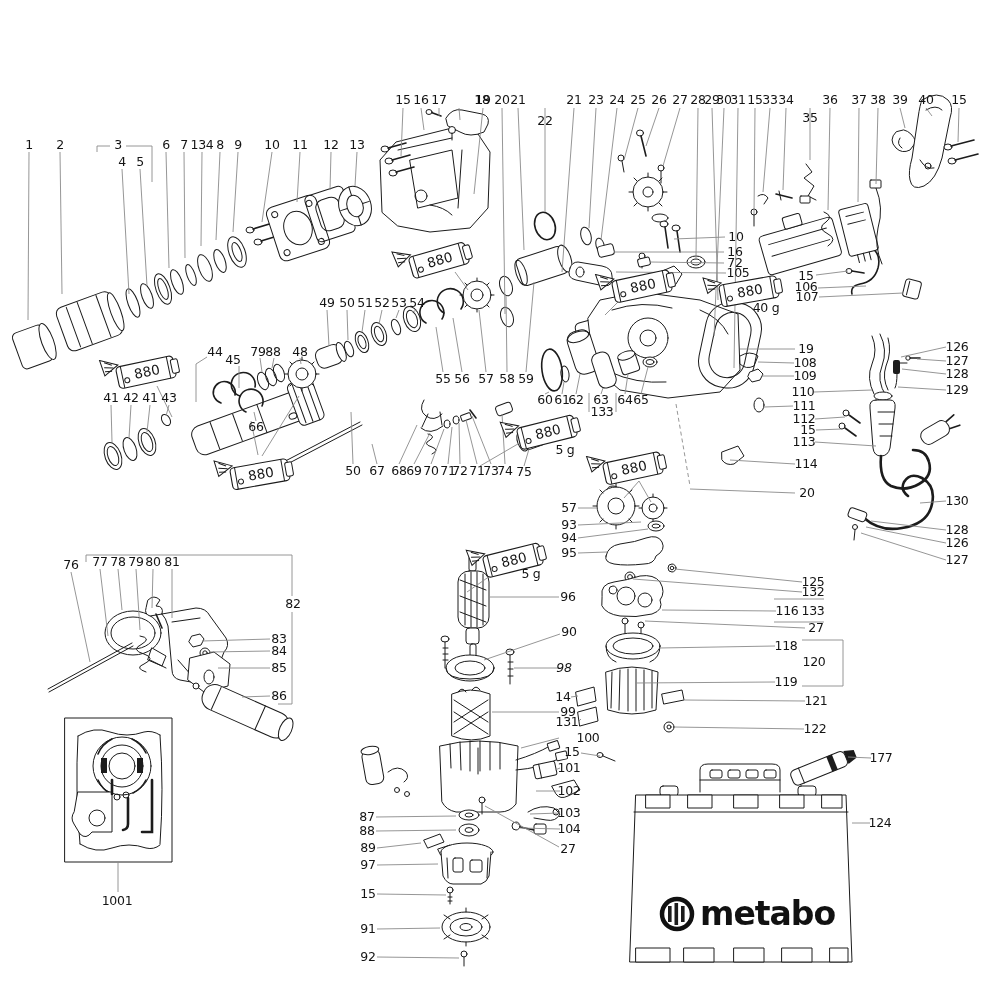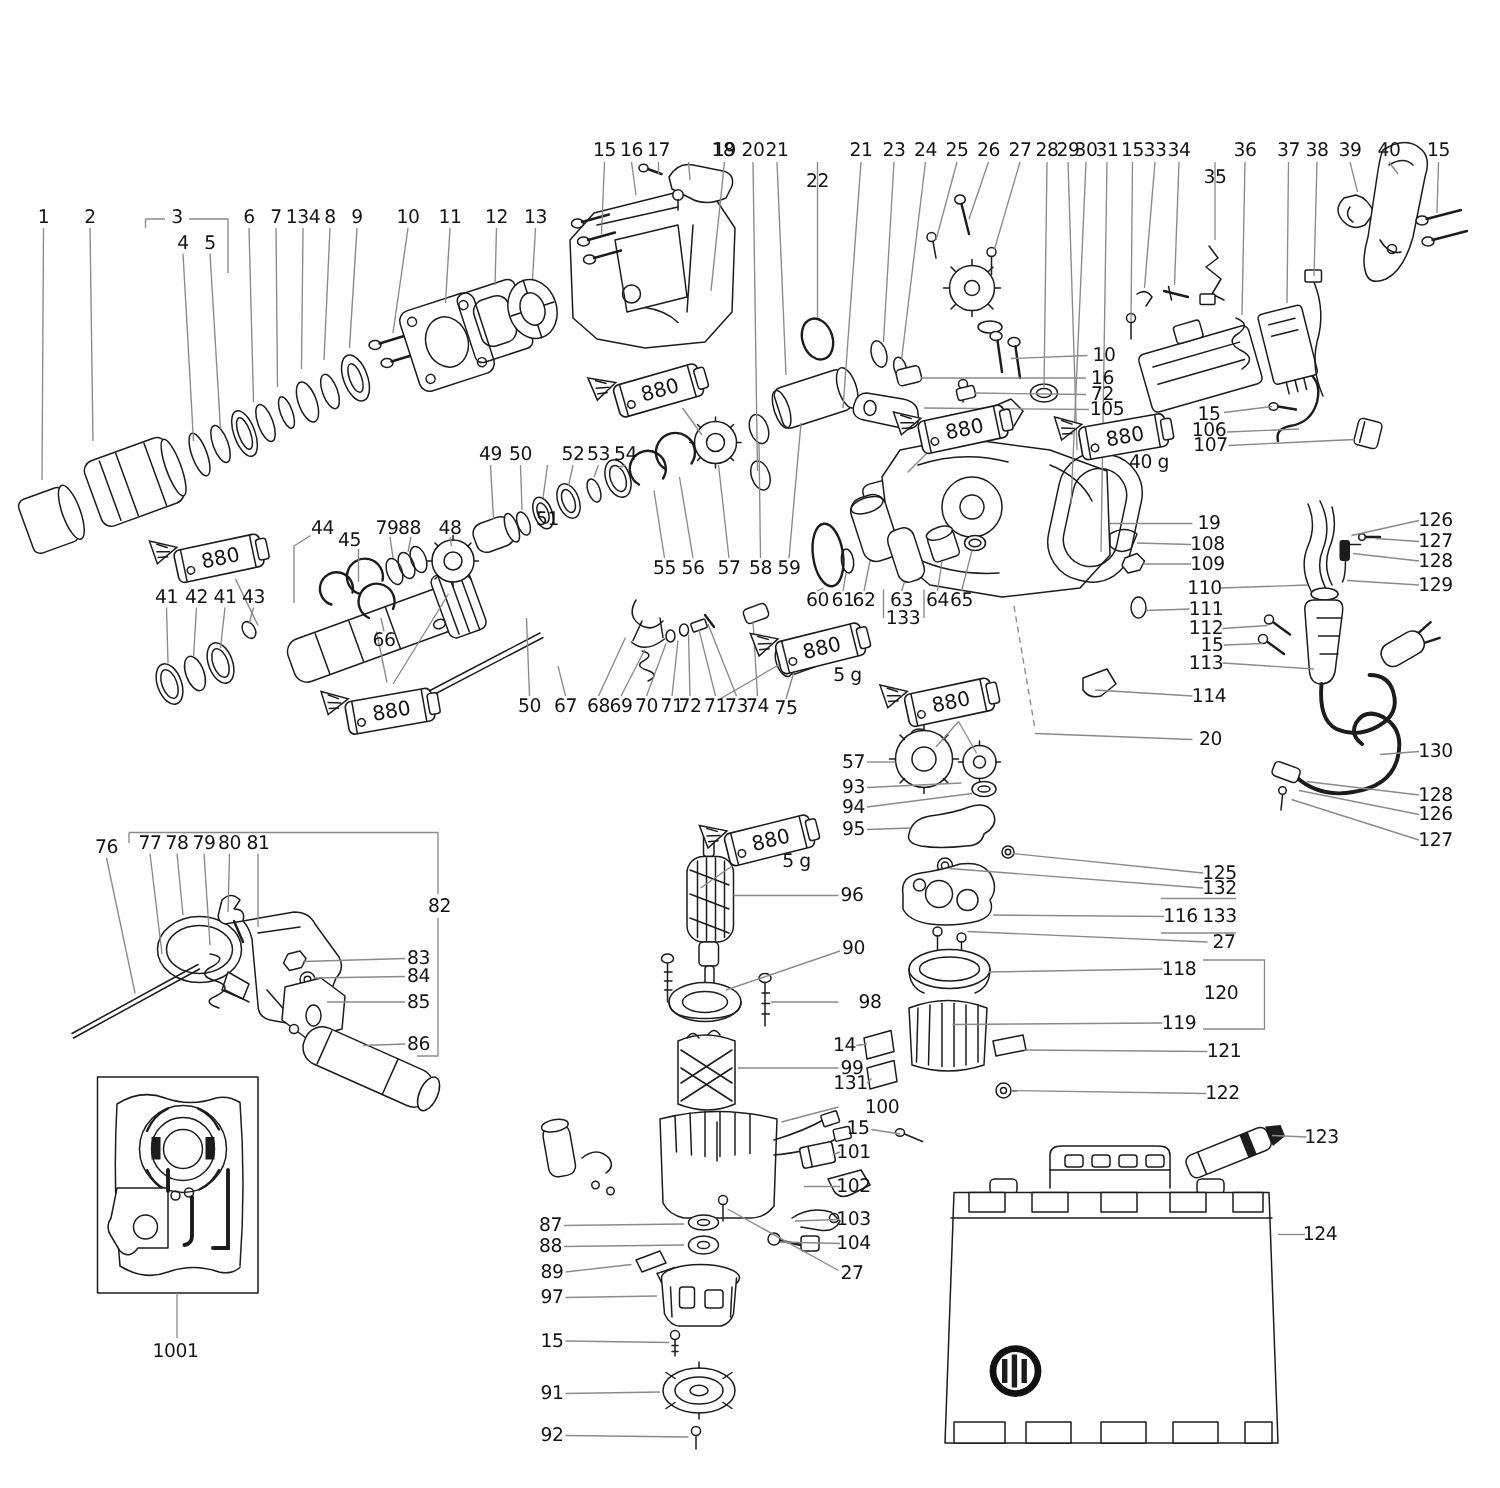--- a/index.html
+++ b/index.html
@@ -866,21 +866,21 @@
       <div class="co" style="left: 258px; top: 352px;">79</div>
       <div class="co" style="left: 273px; top: 352px;">88</div>
       <div class="co" style="left: 300px; top: 352px;">48</div>
       <div class="co" style="left: 111px; top: 398px;">41</div>
       <div class="co" style="left: 131px; top: 398px;">42</div>
       <div class="co" style="left: 150px; top: 398px;">41</div>
       <div class="co" style="left: 169px; top: 398px;">43</div>
       <div class="co" style="left: 256px; top: 427px;">66</div>
       <div class="co" style="left: 327px; top: 303px;">49</div>
       <div class="co" style="left: 347px; top: 303px;">50</div>
-      <div class="co" style="left: 365px; top: 303px; margin-top: 43px;">51</div>
+      <div class="co" style="left: 365px; top: 303px;">51</div>
       <div class="co" style="left: 382px; top: 303px;">52</div>
       <div class="co" style="left: 399px; top: 303px;">53</div>
       <div class="co" style="left: 417px; top: 303px;">54</div>
       <div class="co" style="left: 443px; top: 379px;">55</div>
       <div class="co" style="left: 462px; top: 379px;">56</div>
       <div class="co" style="left: 486px; top: 379px;">57</div>
       <div class="co" style="left: 507px; top: 379px;">58</div>
       <div class="co" style="left: 526px; top: 379px;">59</div>
       <div class="co" style="left: 545px; top: 400px;">60</div>
       <div class="co" style="left: 562px; top: 400px;">61</div>
@@ -899,21 +899,21 @@
       <div class="co" style="left: 460px; top: 471px;">72</div>
       <div class="co" style="left: 477px; top: 471px;">71</div>
       <div class="co" style="left: 491px; top: 471px;">73</div>
       <div class="co" style="left: 505px; top: 471px;">74</div>
       <div class="co" style="left: 569px; top: 508px;">57</div>
       <div class="co" style="left: 569px; top: 525px;">93</div>
       <div class="co" style="left: 569px; top: 538px;">94</div>
       <div class="co" style="left: 569px; top: 553px;">95</div>
       <div class="co" style="left: 568px; top: 597px;">96</div>
       <div class="co" style="left: 569px; top: 632px;">90</div>
-      <div class="co" style="left: 580px; top: 668px;">98</div>
+      <div class="co" style="left: 564px; top: 668px; font-style: italic;">98</div>
       <div class="co" style="left: 563px; top: 697px;">14</div>
       <div class="co" style="left: 568px; top: 712px;">99</div>
       <div class="co" style="left: 567px; top: 722px;">131</div>
       <div class="co" style="left: 588px; top: 738px;">100</div>
       <div class="co" style="left: 572px; top: 752px;">15</div>
       <div class="co" style="left: 569px; top: 768px;">101</div>
       <div class="co" style="left: 569px; top: 791px;">102</div>
       <div class="co" style="left: 569px; top: 813px;">103</div>
       <div class="co" style="left: 569px; top: 829px;">104</div>
       <div class="co" style="left: 568px; top: 849px;">27</div>
@@ -927,31 +927,32 @@
       <div class="co" style="left: 813px; top: 582px;">125</div>
       <div class="co" style="left: 813px; top: 592px;">132</div>
       <div class="co" style="left: 787px; top: 611px;">116</div>
       <div class="co" style="left: 813px; top: 611px;">133</div>
       <div class="co" style="left: 816px; top: 628px;">27</div>
       <div class="co" style="left: 786px; top: 646px;">118</div>
       <div class="co" style="left: 814px; top: 662px;">120</div>
       <div class="co" style="left: 786px; top: 682px;">119</div>
       <div class="co" style="left: 816px; top: 701px;">121</div>
       <div class="co" style="left: 815px; top: 729px;">122</div>
-      <div class="co" style="left: 881px; top: 758px;">123</div>
+      <div class="co" style="left: 881px; top: 758px;">177</div>
       <div class="co" style="left: 880px; top: 823px;">124</div>
       <div class="co" style="left: 71px; top: 565px;">76</div>
       <div class="co" style="left: 100px; top: 562px;">77</div>
       <div class="co" style="left: 118px; top: 562px;">78</div>
       <div class="co" style="left: 136px; top: 562px;">79</div>
       <div class="co" style="left: 153px; top: 562px;">80</div>
       <div class="co" style="left: 172px; top: 562px;">81</div>
       <div class="co" style="left: 293px; top: 604px;">82</div>
       <div class="co" style="left: 279px; top: 639px;">83</div>
       <div class="co" style="left: 279px; top: 651px;">84</div>
       <div class="co" style="left: 279px; top: 668px;">85</div>
       <div class="co" style="left: 279px; top: 696px;">86</div>
       <div class="co" style="left: 117px; top: 901px;">1001</div>
       <div class="co" style="left: 766px; top: 308px;">40 g</div>
       <div class="co" style="left: 565px; top: 450px;">5 g</div>
       <div class="co" style="left: 531px; top: 574px;">5 g</div>
     </div>
+<div class="brand"><span>metabo</span></div>
 </div>
 
 </body></html>

